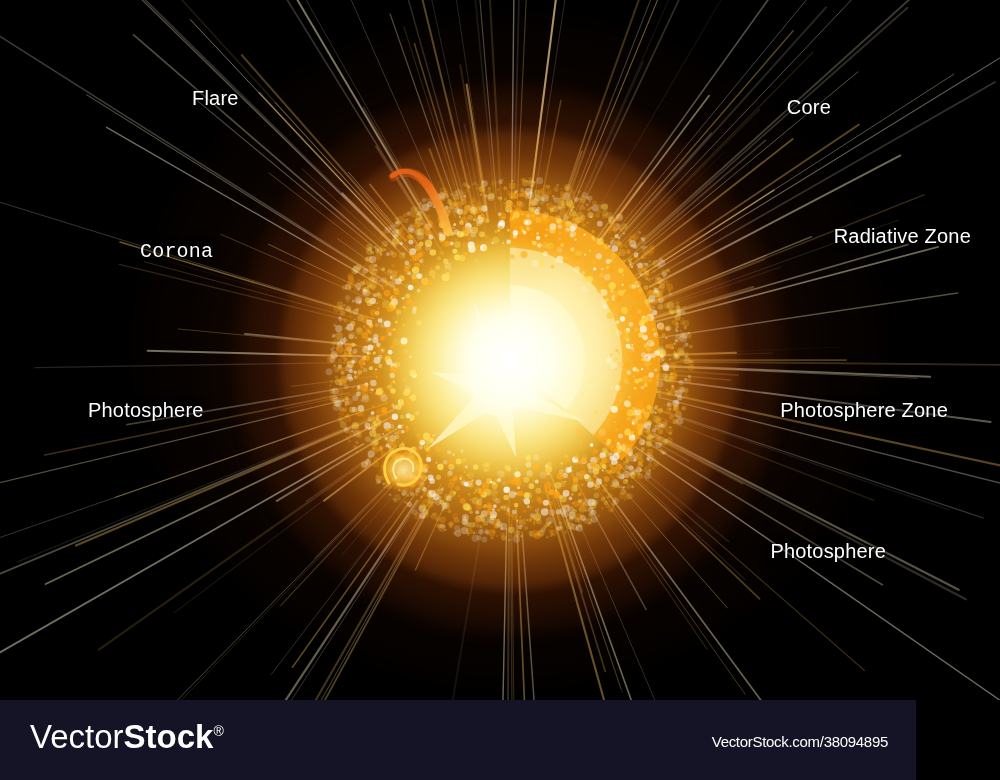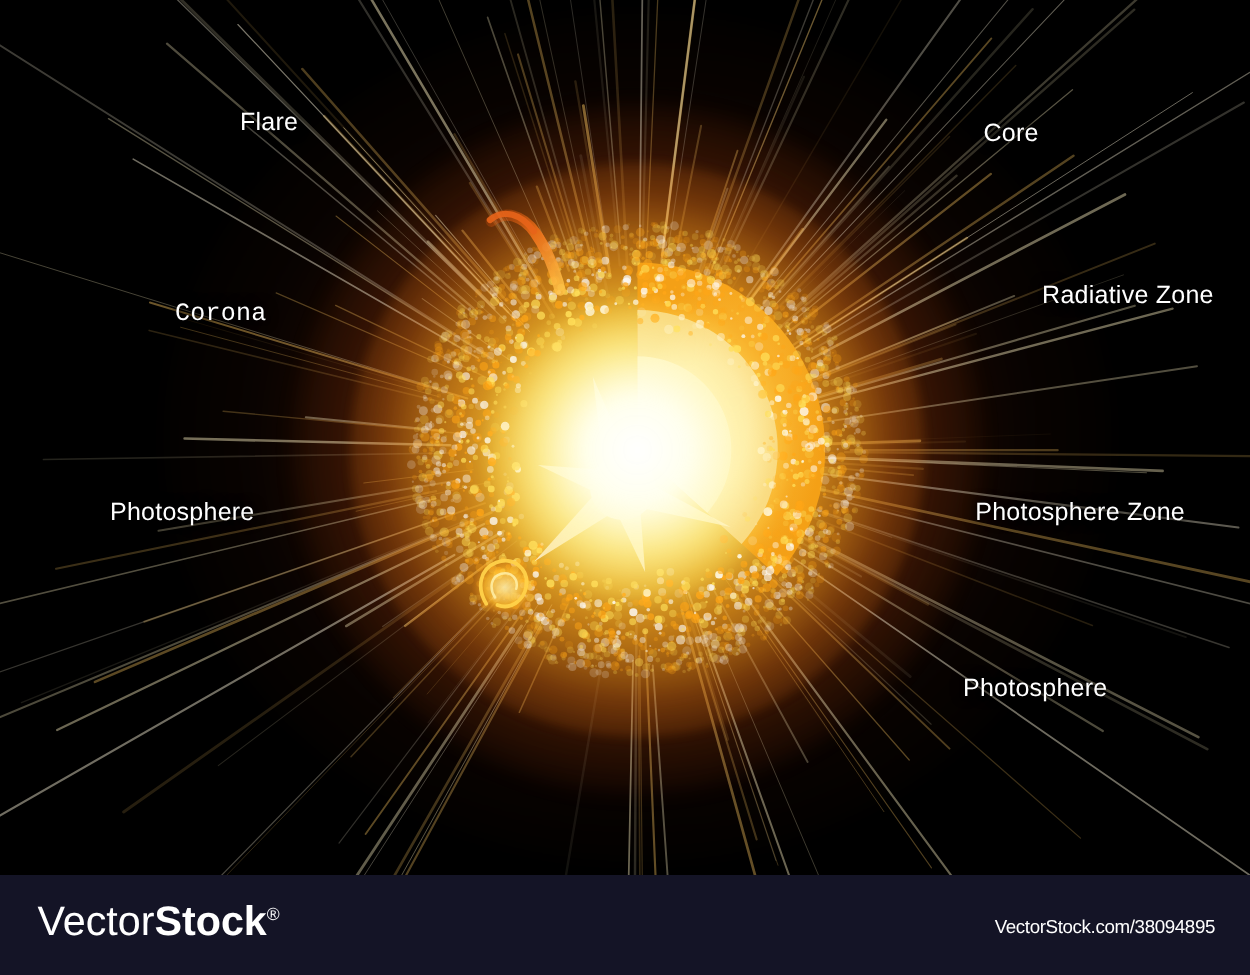--- a/index.html
+++ b/index.html
@@ -77,21 +77,21 @@
   #leaders{position:absolute;left:0;top:0;width:1000px;height:700px;}
 
   .label{
     position:absolute;color:#ffffff;font-size:20px;font-weight:400;
     letter-spacing:.2px;white-space:nowrap;line-height:1;
     text-shadow:0 0 4px rgba(0,0,0,.95),0 0 10px rgba(0,0,0,.8);
   }
   .label.r{text-align:right;}
 
   
-  #footer{position:absolute;left:0;top:700px;width:1000px;height:80px;background:#141426;}
+  #footer{position:absolute;left:0;top:700px;width:916px;height:80px;background:#141426;}
   #logo{position:absolute;left:30px;top:20px;color:#fff;font-size:33px;line-height:1;}
   #logo .lt{font-weight:300;}
   #logo .bd{font-weight:700;}
   #logo .reg{font-size:14px;vertical-align:super;font-weight:400;}
   #wmurl{position:absolute;right:28px;top:33px;color:#fff;font-size:15px;
          font-family:"Liberation Sans Narrow","Liberation Sans",sans-serif;
          letter-spacing:-.3px;}
 </style>
 </head>
 <body>

